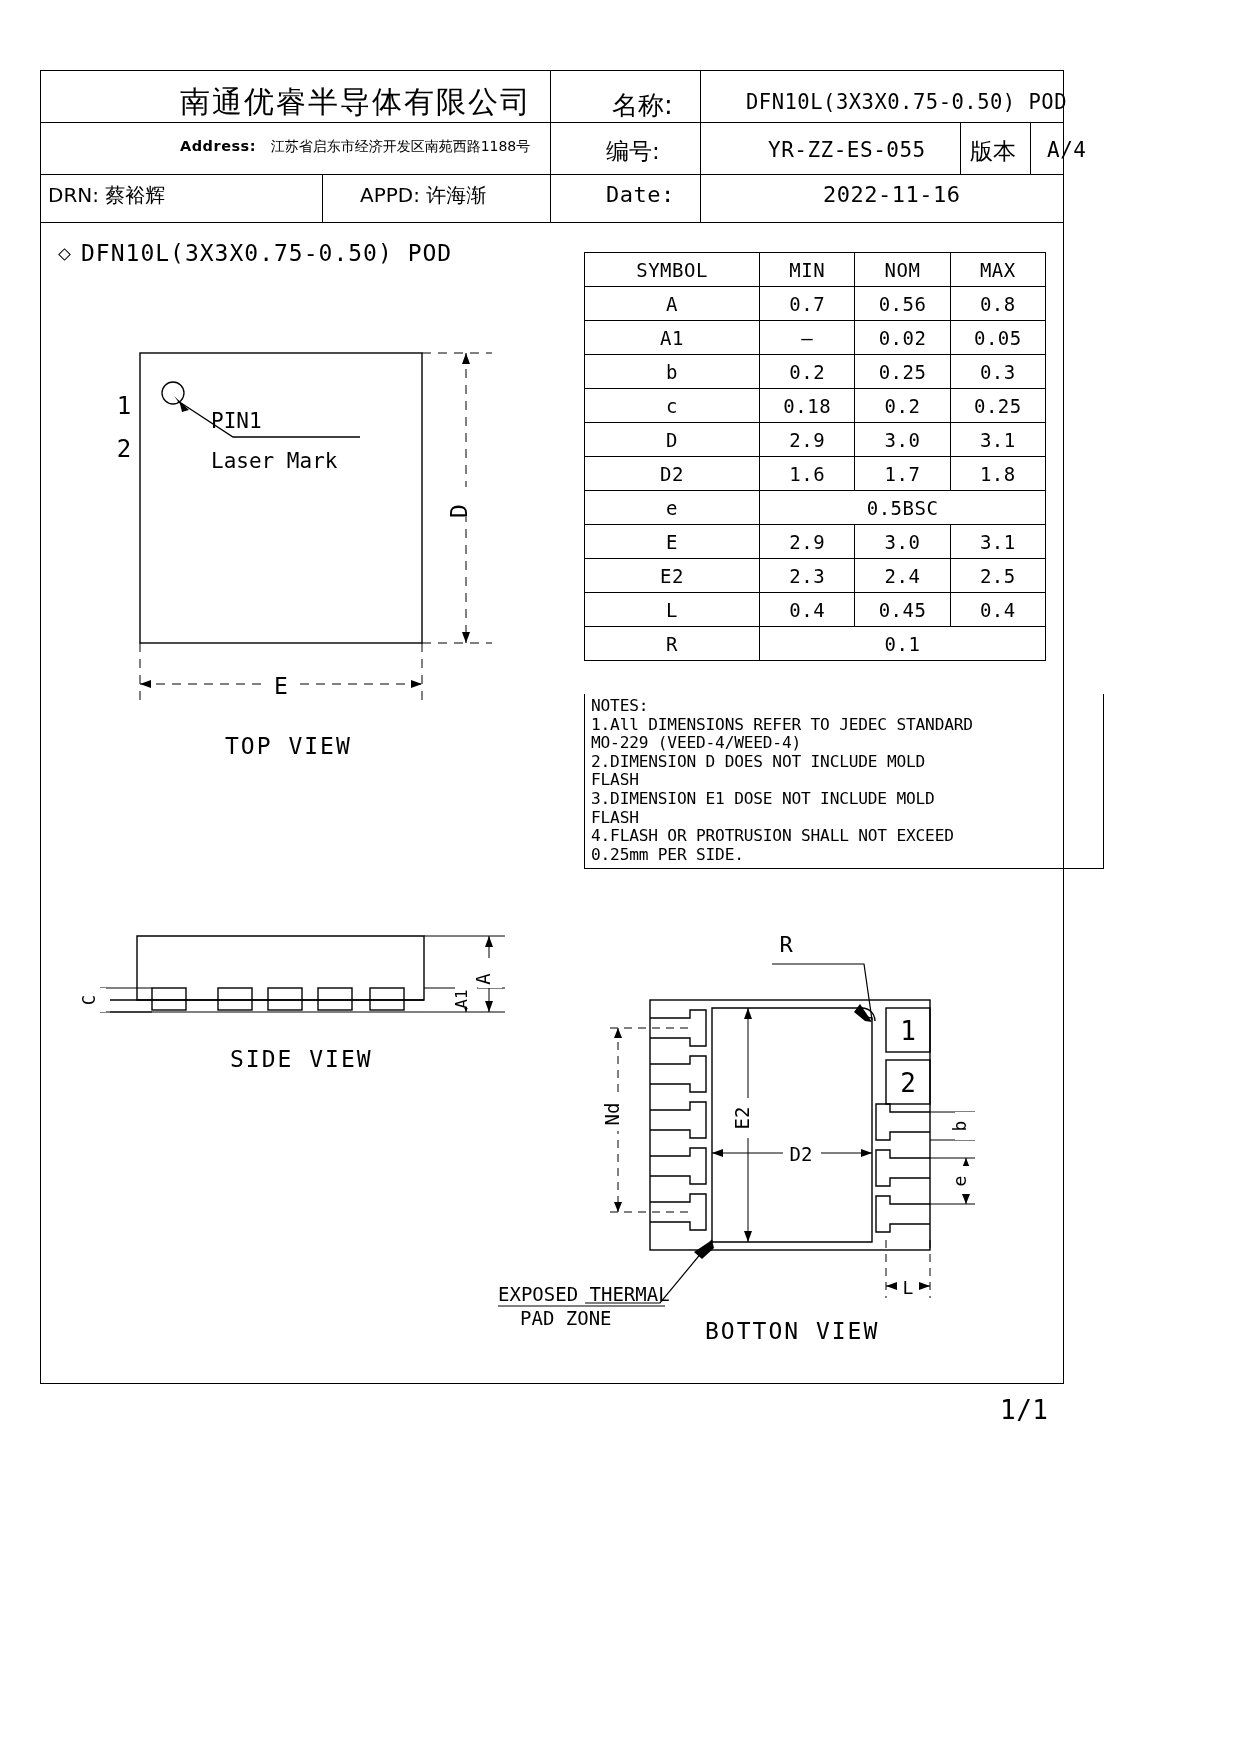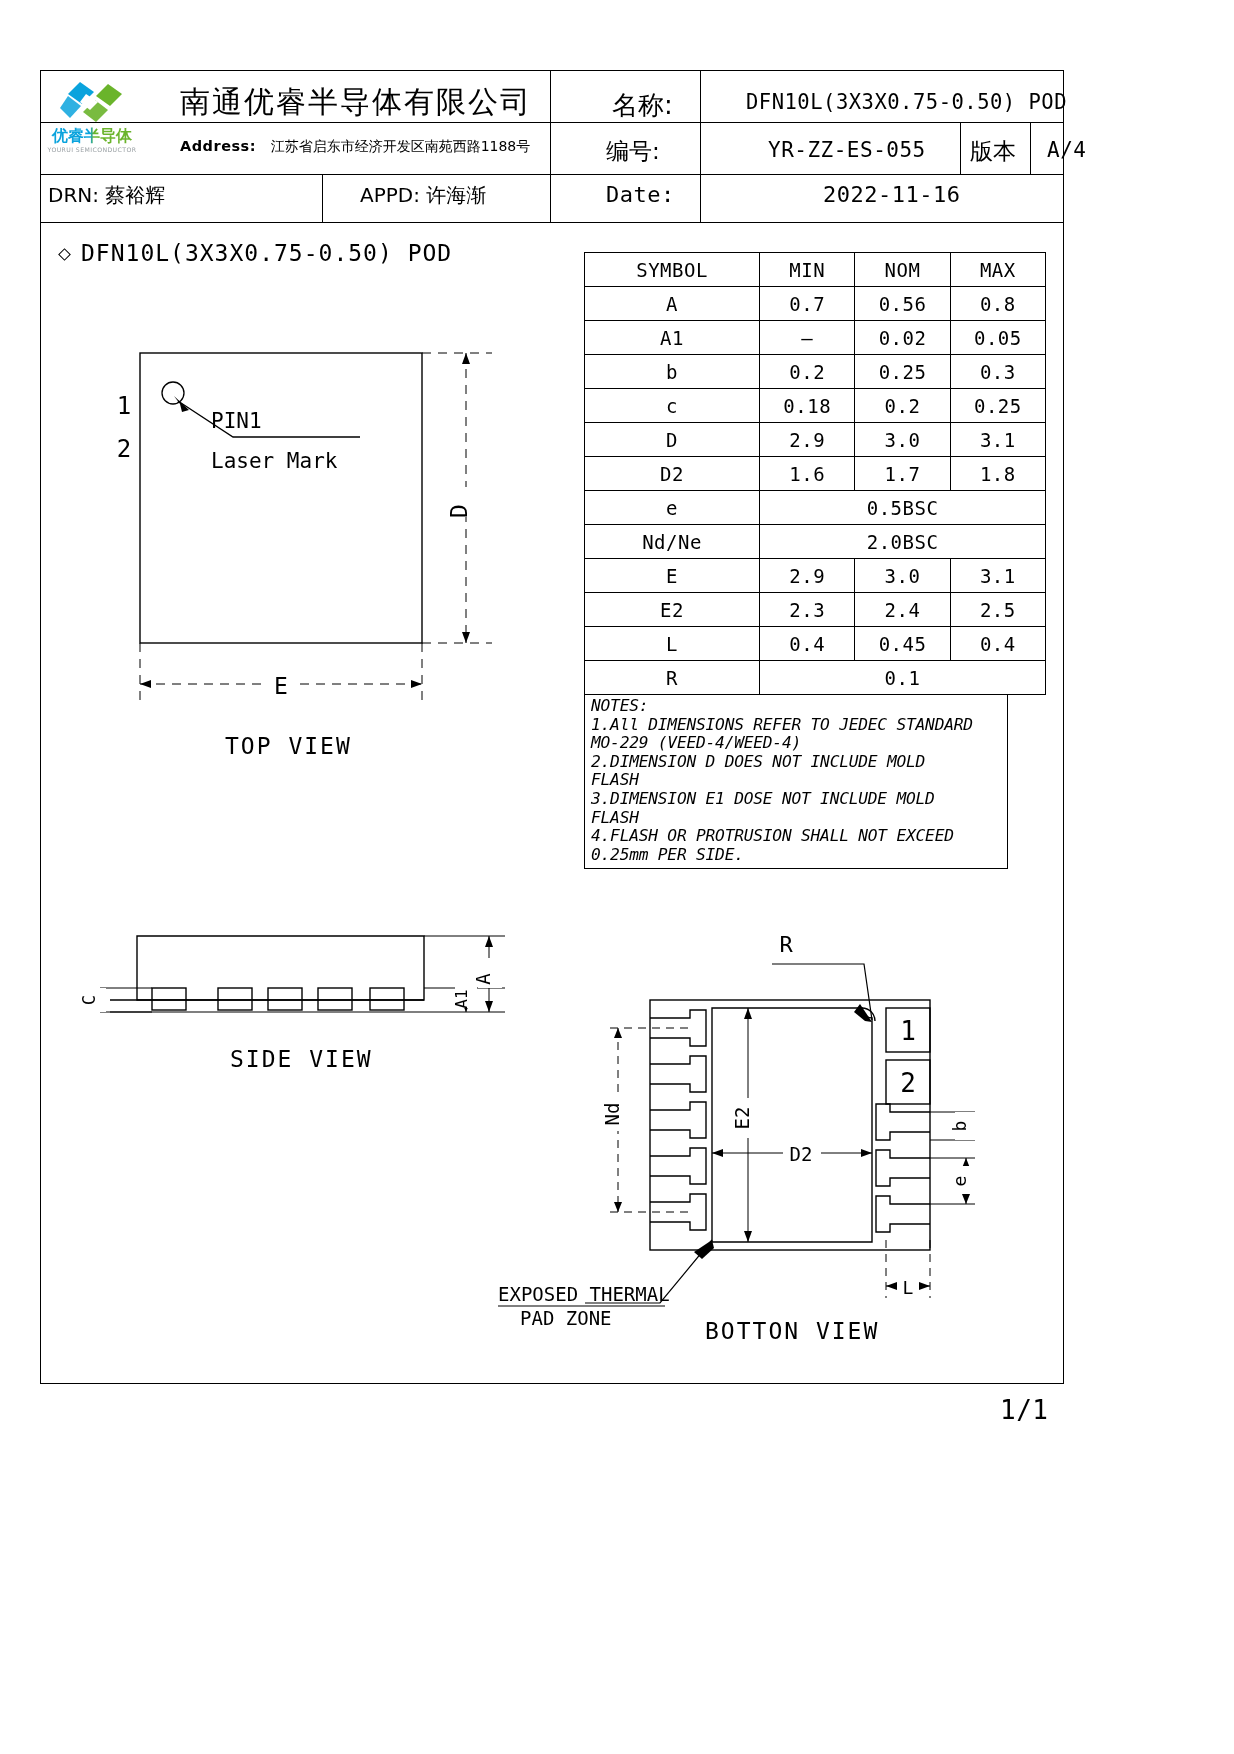--- a/index.html
+++ b/index.html
@@ -57,22 +57,22 @@
   .footer-note{position:absolute;left:0px;top:1440px;width:1234px;text-align:center;font-size:25px;
       font-family:"DejaVu Serif",serif;letter-spacing:1px;}
 
   
   .dimtable{position:absolute;left:584px;top:252px;width:462px;border-collapse:collapse;}
   .dimtable td{border:1.1px solid #000;text-align:center;font-family:"DejaVu Sans Mono",monospace;
       font-size:19px;height:33px;padding:0;letter-spacing:.5px;}
   .dimtable td.sym{width:168px;}
   .dimtable td.num{width:91px;}
 
-  .notesbox{position:absolute;left:584px;top:null;width:424px;box-sizing:border-box;
-      border:1.1px solid #000;border-top:none;padding:3px 4px 4px 6px;font-style:italic;}
+  .notesbox{position:absolute;left:584px;top:null;width:520px;box-sizing:border-box;
+      border:1.1px solid #000;border-top:none;padding:3px 4px 4px 6px;}
   .notesbox div{font-family:"DejaVu Sans Mono",monospace;font-size:16.2px;line-height:18.6px;letter-spacing:-0.2px;white-space:pre;}
 
   svg{position:absolute;left:0;top:0;overflow:visible;}
   text{font-family:"DejaVu Sans Mono",monospace;fill:#000;}
 </style>
 </head>
 <body>
 
 <div class="page">
 
@@ -85,31 +85,20 @@
     <div class="hline" style="left:0;top:104px;width:1024px;"></div>
     <div class="hline" style="left:0;top:152px;width:1024px;"></div>
     <div class="vline" style="left:0;top:0;height:152px;"></div>
     <div class="vline" style="left:1023px;top:0;height:152px;"></div>
     <div class="vline" style="left:510px;top:0;height:152px;"></div>
     <div class="vline" style="left:660px;top:0;height:152px;"></div>
     <div class="vline" style="left:920px;top:52px;height:52px;"></div>
     <div class="vline" style="left:990px;top:52px;height:52px;"></div>
     <div class="vline" style="left:282px;top:104px;height:48px;"></div>
 
-    <div class="logo-cell">
-      <svg class="logo-mark" viewBox="0 0 72 52">
-        <polygon points="20,4 34,14 22,26 8,16" fill="#0aa3dd"></polygon>
-        <polygon points="8,18 21,28 10,40 0,30" fill="#0aa3dd" opacity=".85"></polygon>
-        <polygon points="48,6 62,16 50,28 36,18" fill="#6ab42b"></polygon>
-        <polygon points="35,22 48,32 36,44 23,34" fill="#6ab42b" opacity=".9"></polygon>
-        <polygon points="26,16 38,24 30,32 20,24" fill="#ffffff"></polygon>
-      </svg>
-      <div class="logo-cn">优睿半导体</div>
-      <div class="logo-en">YOURUI SEMICONDUCTOR</div>
-    </div>
 
     <div class="co-name">南通优睿半导体有限公司</div>
     <div class="addr">
       <b>Address:</b>
       <span class="cn" style="margin-left:10px;">江苏省启东市经济开发区南苑西路1188号</span>
     </div>
 
     <div class="cellLabel lbl-name">名称:</div>
     <div class="cellLabel val-name mono">DFN10L(3X3X0.75-0.50) POD</div>
     <div class="cellLabel lbl-no">编号:</div>
@@ -334,24 +323,20 @@
           <td class="sym">D2</td>
           <td class="num">1.6</td>
           <td class="num">1.7</td>
           <td class="num">1.8</td>
         </tr>
         <tr>
           <td class="sym">e</td>
           <td colspan="3">0.5BSC</td>
         </tr>
         <tr>
-          <td class="sym">Nd/Ne</td>
-          <td colspan="3">2.0BSC</td>
-        </tr>
-        <tr>
           <td class="sym">E</td>
           <td class="num">2.9</td>
           <td class="num">3.0</td>
           <td class="num">3.1</td>
         </tr>
         <tr>
           <td class="sym">E2</td>
           <td class="num">2.3</td>
           <td class="num">2.4</td>
           <td class="num">2.5</td>

